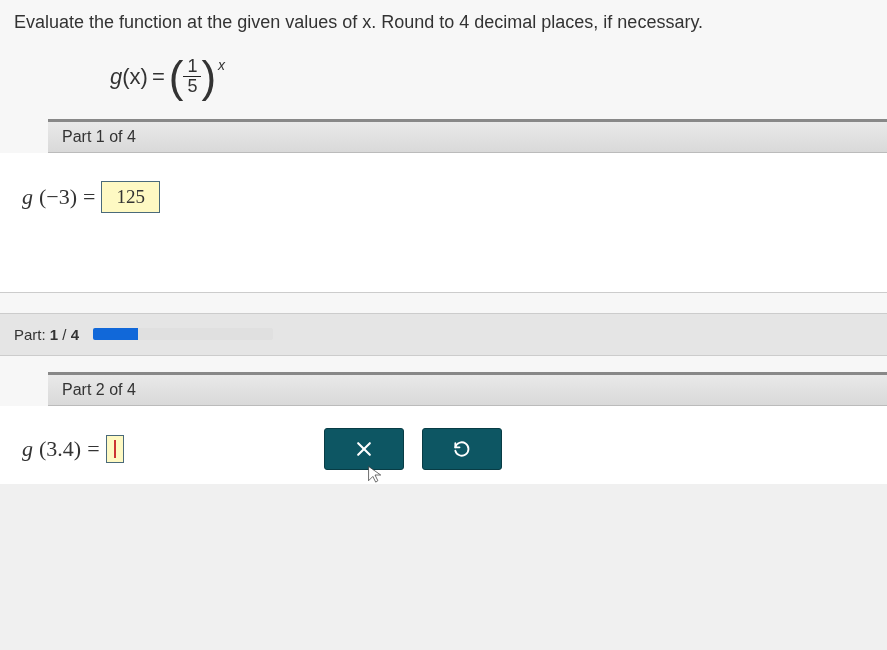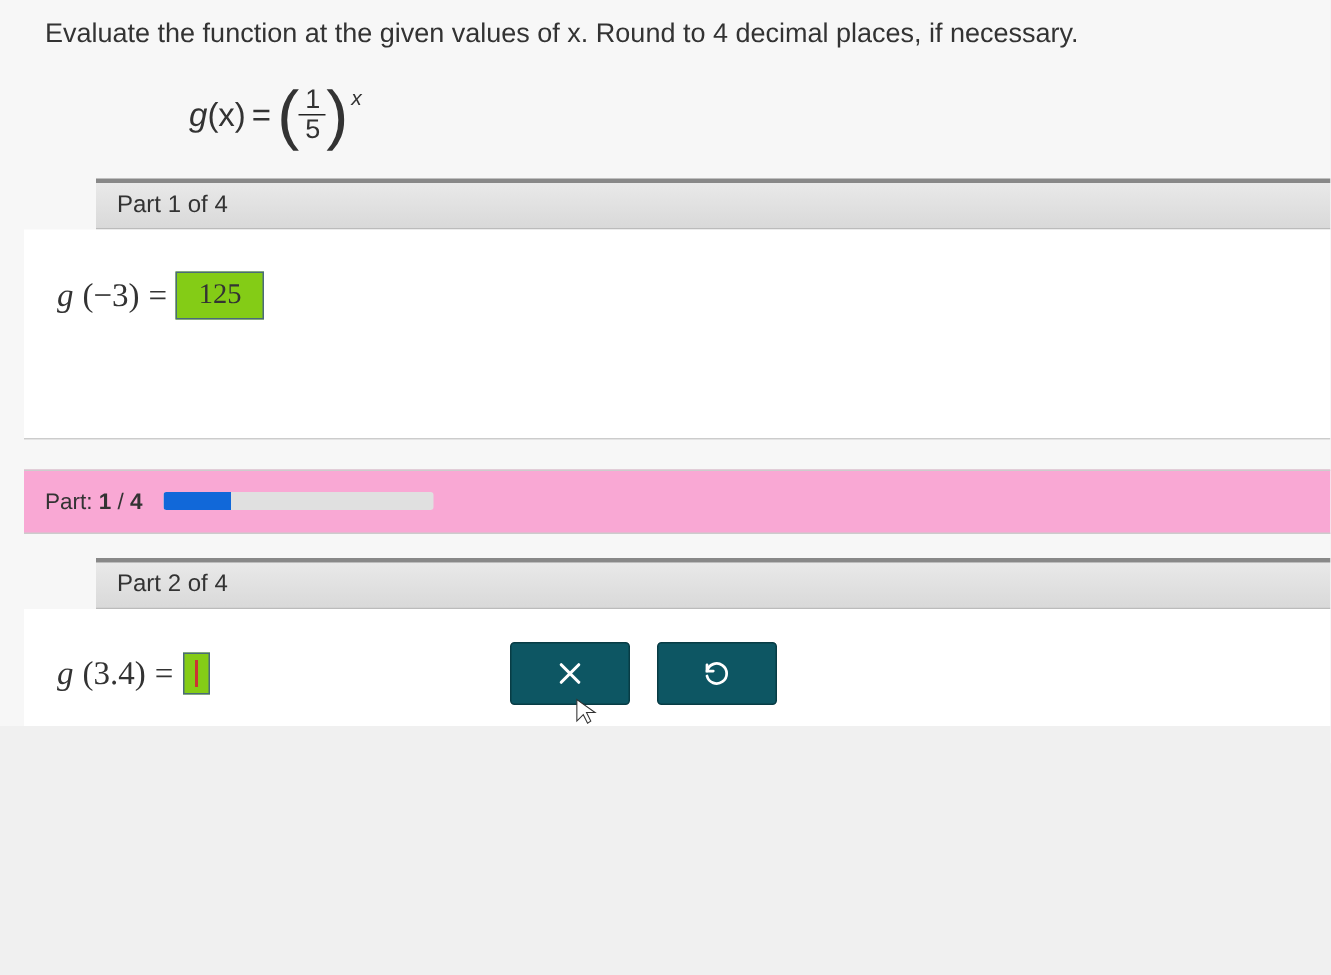--- a/index.html
+++ b/index.html
@@ -6,21 +6,21 @@
     body {
       font-family: Arial, Helvetica, sans-serif;
       background: #f0f0f0;
       width: 887px;
       height: 650px;
       overflow: hidden;
       color: #333;
     }
     .page {
       background: #f7f7f7;
-      padding: 12px 0 0 16px;
+      padding: 12px 0 0 0;
     }
     .instruction {
       font-size: 18px;
       color: #333;
       padding: 0 14px 18px 14px;
     }
     .function-def {
       padding: 6px 0 22px 110px;
       font-family: Liberation Sans, sans-serif;
       font-size: 22px;
@@ -81,41 +81,41 @@
       align-items: center;
       gap: 6px;
     }
     .answer-line .gx { font-style: italic; }
     .answer-line .arg { font-style: normal; }
     .answer-box {
       border: 1.5px solid #4a6a7a;
       padding: 4px 14px;
       font-size: 19px;
       font-style: normal;
-      background: #84cc16;
+      background: #fef9c3;
       font-family: 'Times New Roman', serif;
       min-width: 30px;
       text-align: center;
     }
     .answer-box.empty {
       position: relative;
       padding: 4px 6px;
       min-width: 18px;
       min-height: 26px;
     }
     .answer-box.empty::after {
       content: "";
       display: block;
       width: 2px;
       height: 18px;
       background: #c33;
       margin: 0 auto;
     }
     .progress-row {
-      background: #f9a8d4;
+      background: #e5e5e5;
       padding: 12px 14px;
       display: flex;
       align-items: center;
       gap: 14px;
       border-top: 1px solid #ccc;
       border-bottom: 1px solid #ccc;
       margin-top: 20px;
     }
     .progress-label { font-size: 15px; color: #333; }
     .progress-label b { font-weight: bold; }

